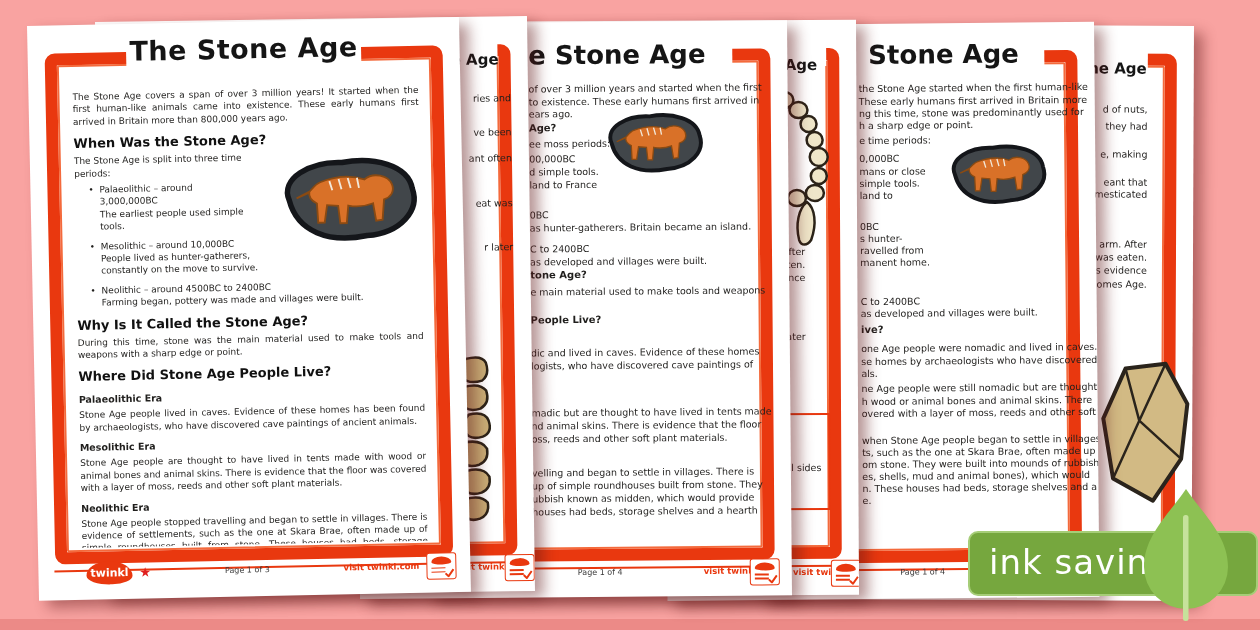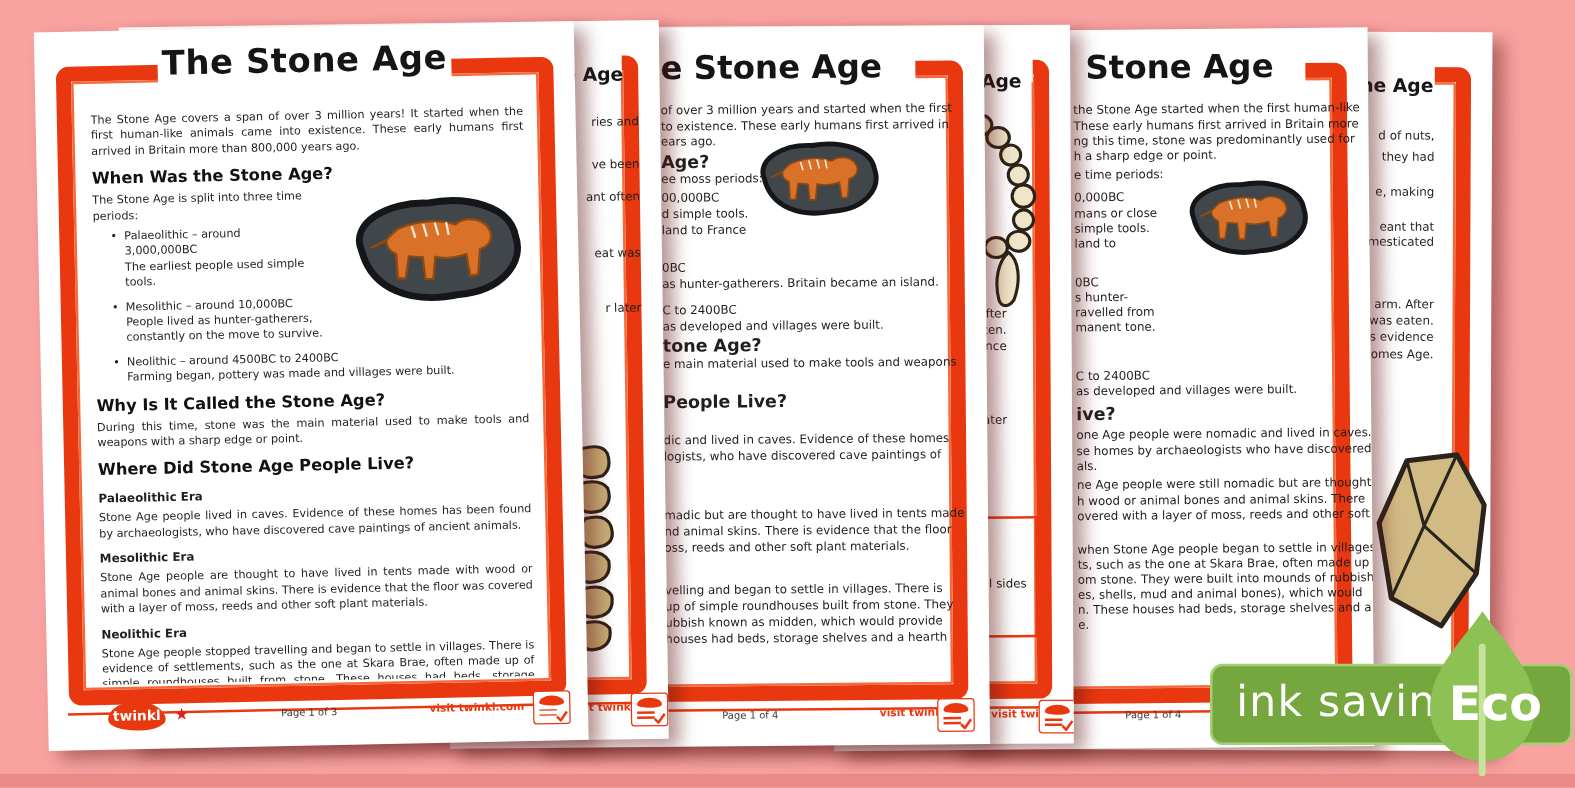--- a/index.html
+++ b/index.html
@@ -43,21 +43,21 @@
   .blist{list-style:none;margin:3px 0 4px 14px;}
   .blist li{position:relative;padding-left:11px;margin:0 0 7px 0;text-align:left;}
   .blist li::before{content:"•";position:absolute;left:0;top:0;}
   .p1-art{float:right;width:158px;height:92px;margin:2px 0 6px 10px;}
 
   
   .frag{position:absolute;right:0;white-space:nowrap;font-size:9.5px;text-align:center;}
   .fragbox{position:absolute;top:0;bottom:0;}
   .lines{position:absolute;top:0;right:0;}
   .line{position:absolute;white-space:nowrap;font-size:9.5px;}
-  .hline{font-weight:bold;font-size:14px;}
+  .hline{font-weight:bold;font-size:10px;}
   .bigtitle{font-size:26px;font-weight:bold;color:#151515;white-space:nowrap;position:absolute;}
 
   .redbox{position:absolute;border:2px solid var(--red);}
   .redbox span{position:absolute;right:7px;white-space:nowrap;font-size:9.5px;}
 
   
   .footer{position:absolute;left:48px;right:14px;bottom:12px;height:30px;
           display:flex;align-items:center;gap:7px;}
   .tw-logo{width:46px;height:23px;background:var(--red);color:#fff;font-size:11px;font-weight:bold;
            text-align:center;line-height:23px;border-radius:48% 52% 46% 54% / 62% 66% 38% 40%;flex:0 0 auto;}
@@ -118,21 +118,21 @@
       <div class="line" style="top:84px">ng this time, stone was predominantly used for</div>
       <div class="line" style="top:96px">h a sharp edge or point.</div>
       <div class="line" style="top:111px">e time periods:</div>
       <div class="line" style="top:129px">0,000BC</div>
       <div class="line" style="top:142px">mans or close</div>
       <div class="line" style="top:154px">simple tools.</div>
       <div class="line" style="top:166px">land to</div>
       <div class="line" style="top:197px">0BC</div>
       <div class="line" style="top:209px">s hunter-</div>
       <div class="line" style="top:221px">ravelled from</div>
-      <div class="line" style="top:233px">manent tone.</div>
+      <div class="line" style="top:233px">manent home.</div>
       <div class="line" style="top:272px">C to 2400BC</div>
       <div class="line" style="top:284px">as developed and villages were built.</div>
       <div class="line hline" style="top:300px">ive?</div>
       <div class="line" style="top:319px">one Age people were nomadic and lived in caves.</div>
       <div class="line" style="top:332px">se homes by archaeologists who have discovered</div>
       <div class="line" style="top:344px">als.</div>
       <div class="line" style="top:359px">ne Age people were still nomadic but are thought</div>
       <div class="line" style="top:372px">h wood or animal bones and animal skins. There</div>
       <div class="line" style="top:384px">overed with a layer of moss, reeds and other soft</div>
       <div class="line" style="top:411px">when Stone Age people began to settle in villages.</div>
@@ -323,17 +323,16 @@
       </div>
     </div>
   </div>
 
   <div class="eco">
     <span class="eco-label">ink saving</span>
     <svg class="leaf" width="92" height="134" viewBox="0 0 92 134">
       <path d="M46,2 C62,26 88,48 88,80 A42,42 0 1 1 4,80 C4,48 30,26 46,2 Z" fill="#8dc153"></path>
       <rect x="43" y="28" width="5.5" height="106" rx="2.5" fill="#c6e29b"></rect>
     </svg>
-    <span class="eco-word">Eco</span>
   </div>
 
   <div class="bottom-bar"></div>
 </div>
 
 </body></html>

